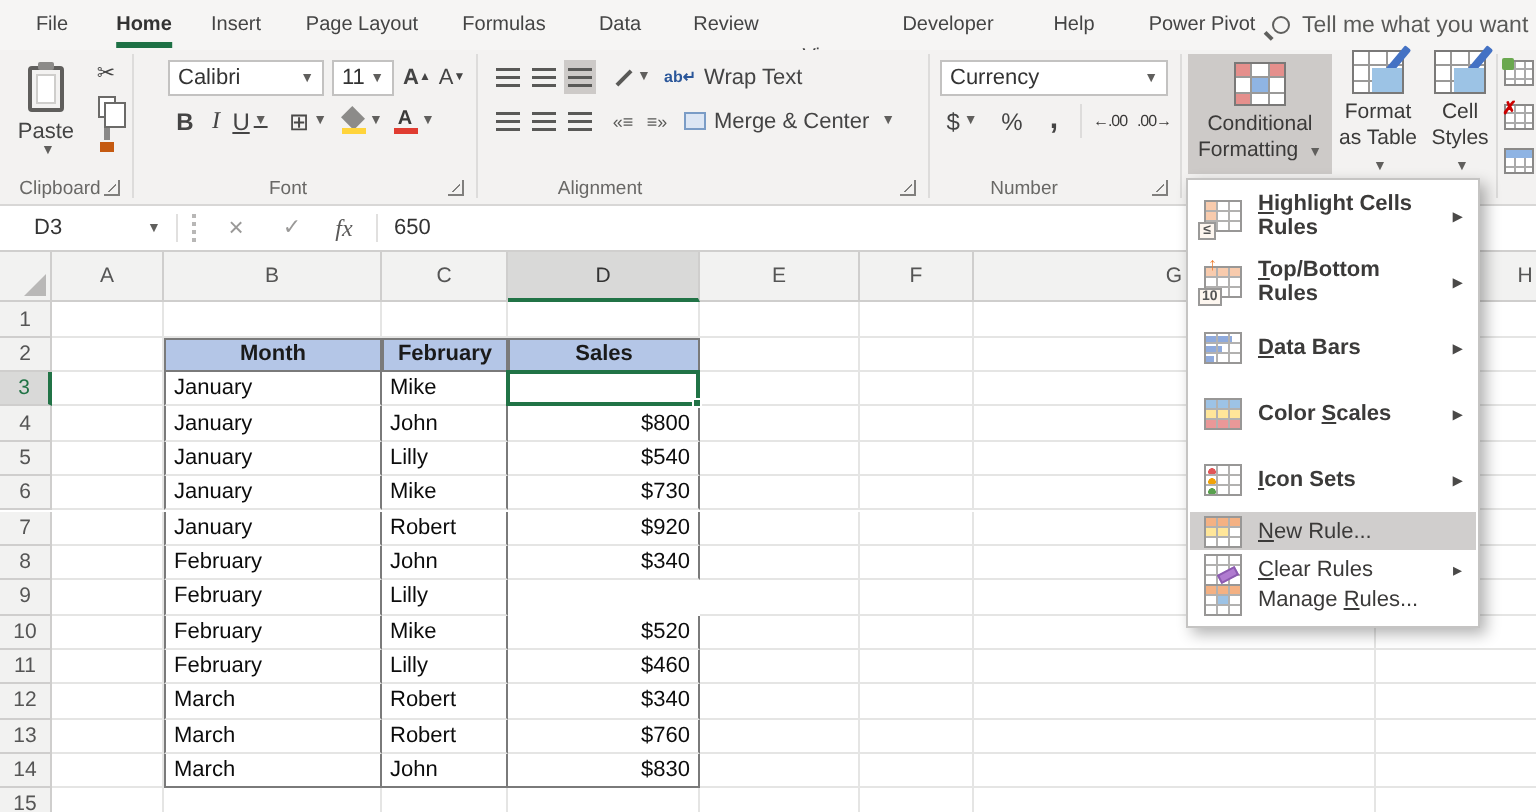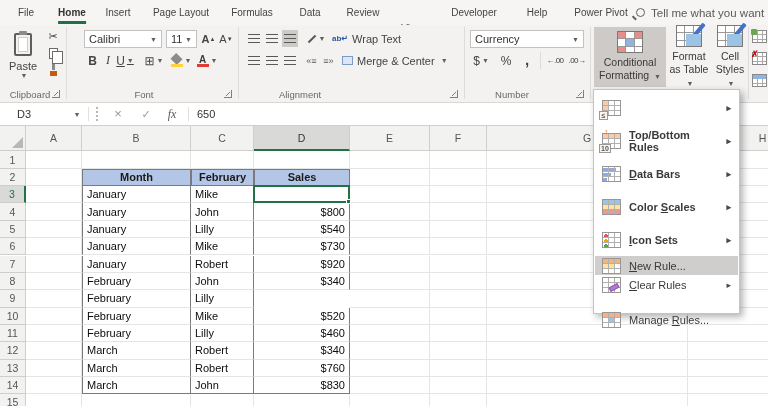--- a/index.html
+++ b/index.html
@@ -442,20 +442,21 @@
       <div class="selbox" style="left: 253px; top: 59.1px; width: 97px; height: 18.35px;">
         <div class="selhandle"></div>
       </div>
     </div>
 
   <div id="cfmenu">
       <div class="mitem big" style="top: 1px; height: 33px;">
         <div class="mic mic-highlight-cells-rules">
           <div class="mbadge">≤</div>
         </div>
+        <span><u>H</u>ighlight Cells Rules</span>
         <div class="marrow">▸</div>
       </div>
       <div class="mitem big" style="top: 34px; height: 33px;">
         <div class="mic mic-top-bottom-rules">
           <div class="mbadge">10</div>
           <div class="mup">↑</div>
         </div>
         <span><u>T</u>op/Bottom Rules</span>
         <div class="marrow">▸</div>
       </div>
@@ -479,18 +480,18 @@
         <div class="mic mic-new-rule"></div>
         <span><u>N</u>ew Rule...</span>
       </div>
       <div class="mitem" style="top: 185px; height: 19px;">
         <div class="mic mic-clear-rules">
           <div class="eraser"></div>
         </div>
         <span><u>C</u>lear Rules</span>
         <div class="marrow">▸</div>
       </div>
-      <div class="mitem" style="top: 220px; height: 19px;">
+      <div class="mitem" style="top: 200px; height: 19px;">
         <div class="mic mic-manage-rules"></div>
         <span>Manage <u>R</u>ules...</span>
       </div>
     </div>
 </div>
 
 </body></html>

